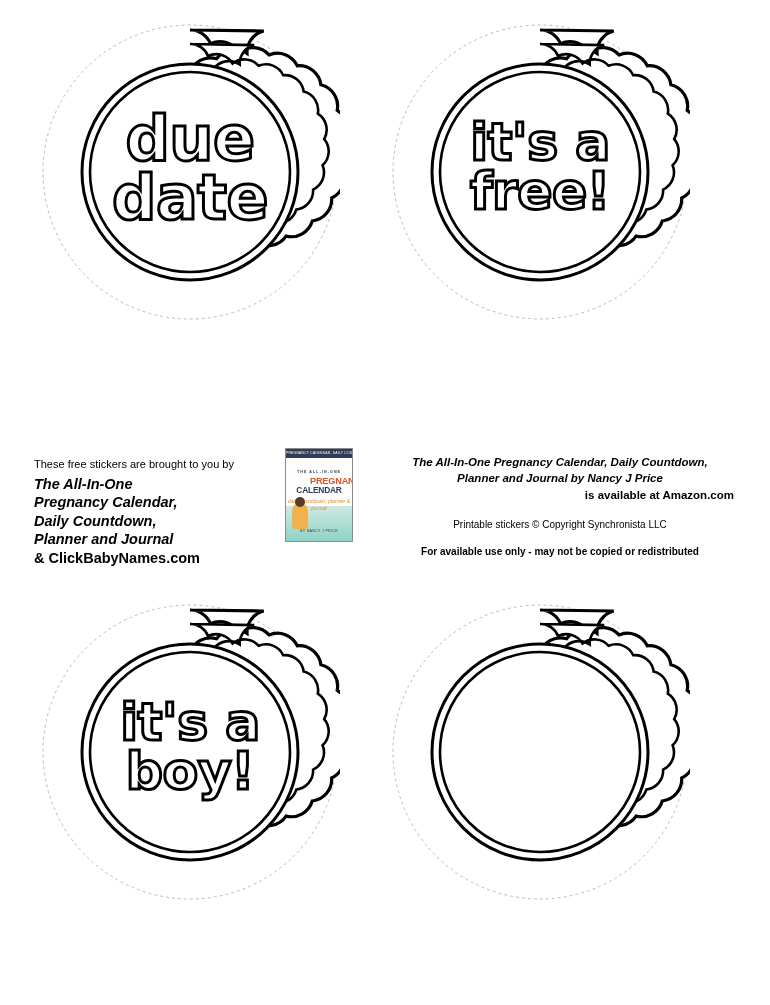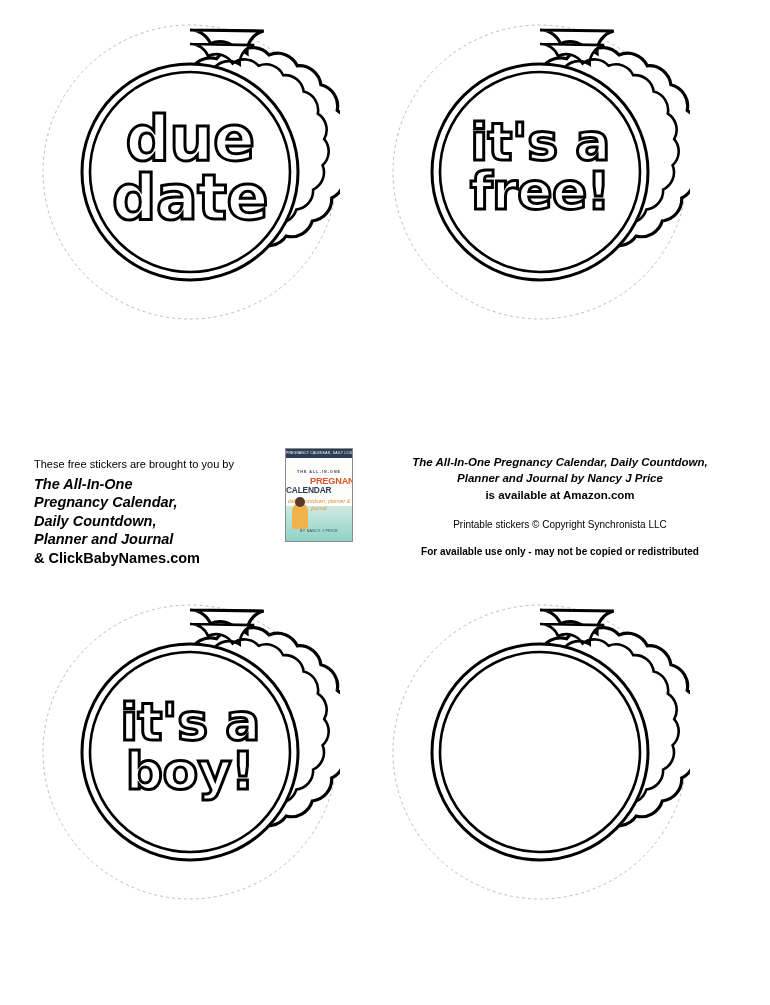--- a/index.html
+++ b/index.html
@@ -147,20 +147,21 @@
     font-size: 9.2px;
     font-weight: 700;
     color: #d8562c;
     letter-spacing: -0.2px;
     line-height: 1;
     margin-left: 24px;
   }
   .bc-cal {
     position: absolute;
     top: 28px; left: 0; right: 0;
+    text-align: center;
     font-size: 8.4px;
     font-weight: 700;
     color: #2e3d56;
     letter-spacing: -0.2px;
     line-height: 1;
   }
   .bc-sub {
     position: absolute;
     top: 40px; left: 0; right: 0;
     text-align: center;
@@ -210,20 +211,21 @@
     font-size: 11.5px;
     line-height: 1.42;
     display: block;
     text-align: center;
   }
   .info-right .avail {
     font-weight: 700;
     font-size: 11.5px;
     display: block;
     line-height: 1.42;
+    text-align: right;
   }
   .info-right .copy {
     display: block;
     margin-top: 16px;
     font-size: 10px;
     font-weight: 400;
   }
   .info-right .perm {
     display: block;
     margin-top: 16px;

